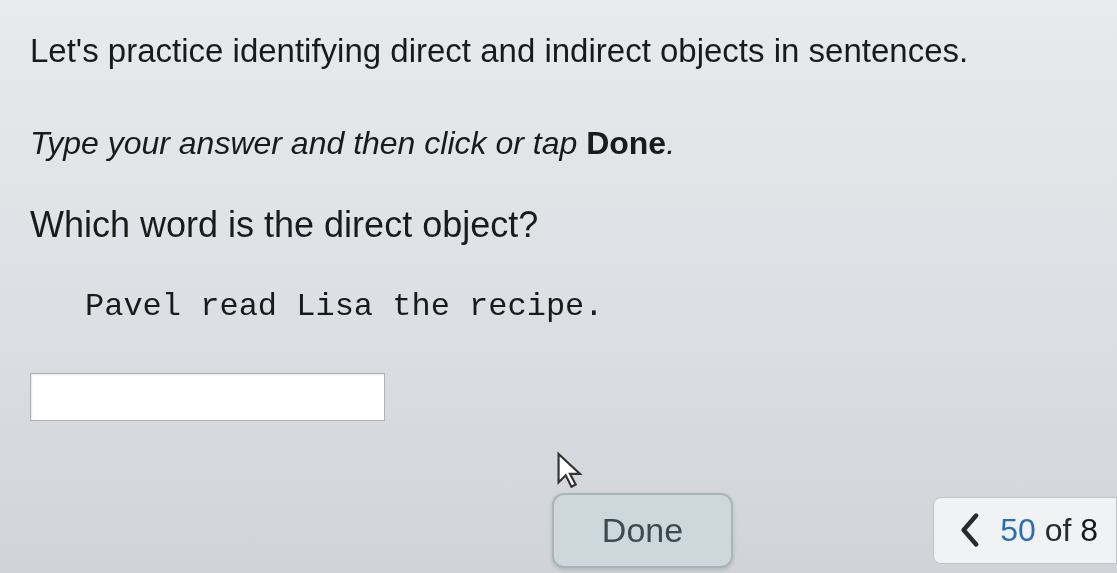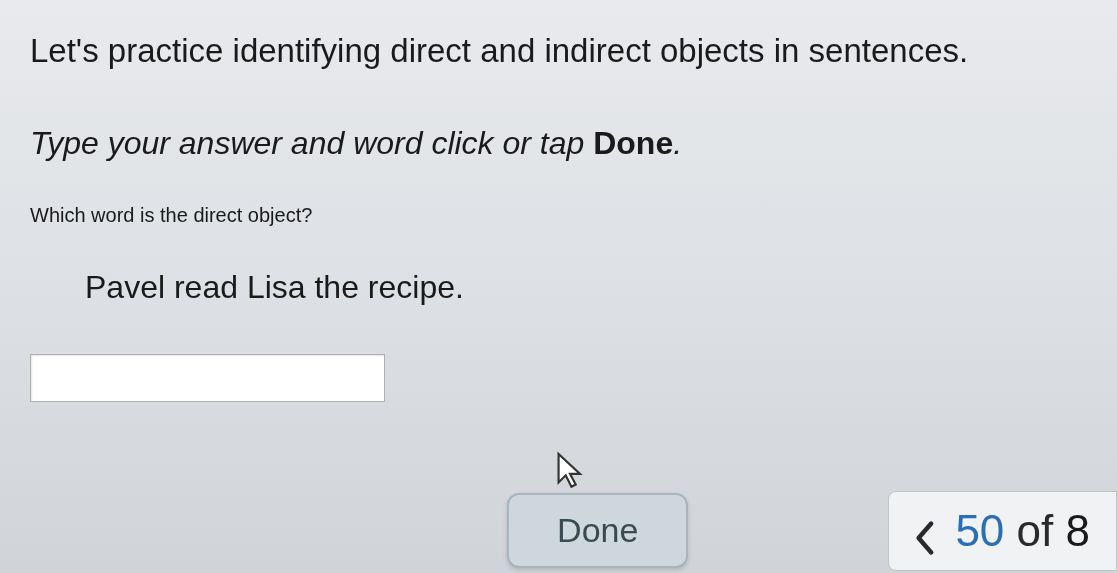--- a/index.html
+++ b/index.html
@@ -29,31 +29,32 @@
       font-style: italic;
       font-weight: 400;
       color: #1a1a1a;
       margin-bottom: 42px;
     }
     .instruction-text .done-word {
       font-weight: 700;
       font-style: normal;
     }
     .question-text {
-      font-size: 20px;
+      font-size: 36px;
       font-weight: 400;
       color: #1a1a1a;
       margin-bottom: 42px;
     }
     .sentence-text {
       font-size: 32px;
       font-weight: 400;
       color: #1a1a1a;
       margin-left: 55px;
       margin-bottom: 48px;
+      font-family: Liberation Mono, monospace;
     }
     .answer-input {
       width: 355px;
       height: 48px;
       background: #ffffff;
       border: 1px solid #b0b0b0;
       font-size: 24px;
       padding: 4px 8px;
       display: block;
       box-shadow: inset 1px 1px 2px rgba(0,0,0,0.1);
@@ -80,25 +81,25 @@
       padding: 16px 48px;
       cursor: pointer;
       box-shadow: 0 2px 4px rgba(0,0,0,0.15);
       font-family: inherit;
       margin-right: 60px;
     }
     .pager {
       background: #f0f2f4;
       border: 1px solid #c0c4c8;
       border-radius: 8px 0 0 8px;
-      padding: 14px 26px 14px 24px;
+      padding: 14px 18px 14px 24px;
       display: flex;
-      align-items: flex-end;
+      align-items: flex-start;
       gap: 20px;
-      font-size: 44px;
+      font-size: 32px;
       color: #1a1a1a;
     }
     .chevron-left {
       display: inline-flex;
       align-items: center;
       justify-content: center;
       cursor: pointer;
     }
     .chevron-left svg {
       width: 22px;
@@ -126,21 +127,21 @@
       width: 30px;
       height: 40px;
     }
   </style>
 </head>
 <body>
 
 <div class="intro-text">Let's practice identifying direct and indirect objects in sentences.</div>
 
 <div class="instruction-text">
-  <span>Type your answer and word click or tap </span><span class="done-word">Done</span><span>.</span>
+  <span>Type your answer and then click or tap </span><span class="done-word">Done</span><span>.</span>
 </div>
 
 <div class="question-text">Which word is the direct object?</div>
 
 <div class="sentence-text">Pavel read Lisa the recipe.</div>
 
 <input type="text" class="answer-input" value="" style="">
 
 <div class="cursor-icon">
   <svg viewBox="0 0 20 28">

